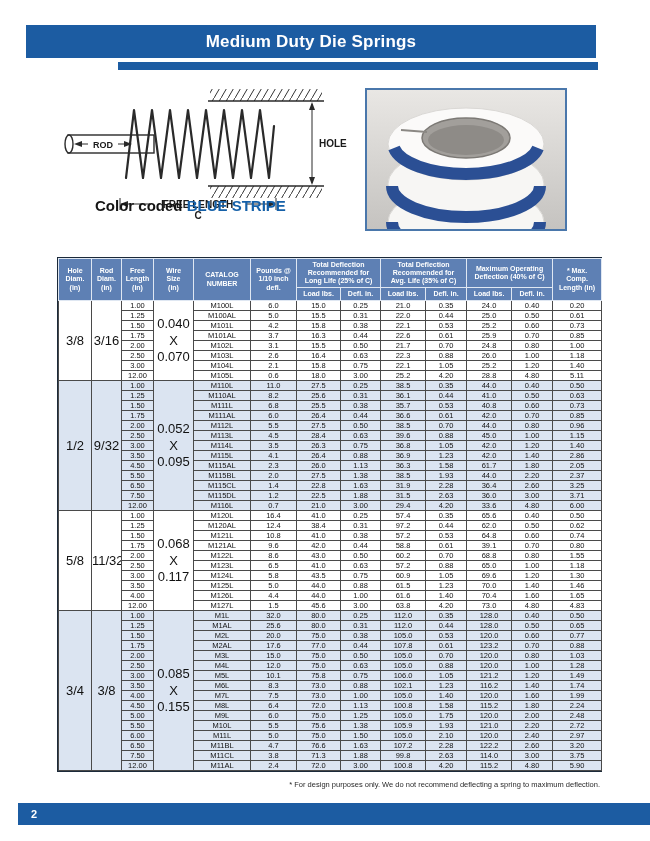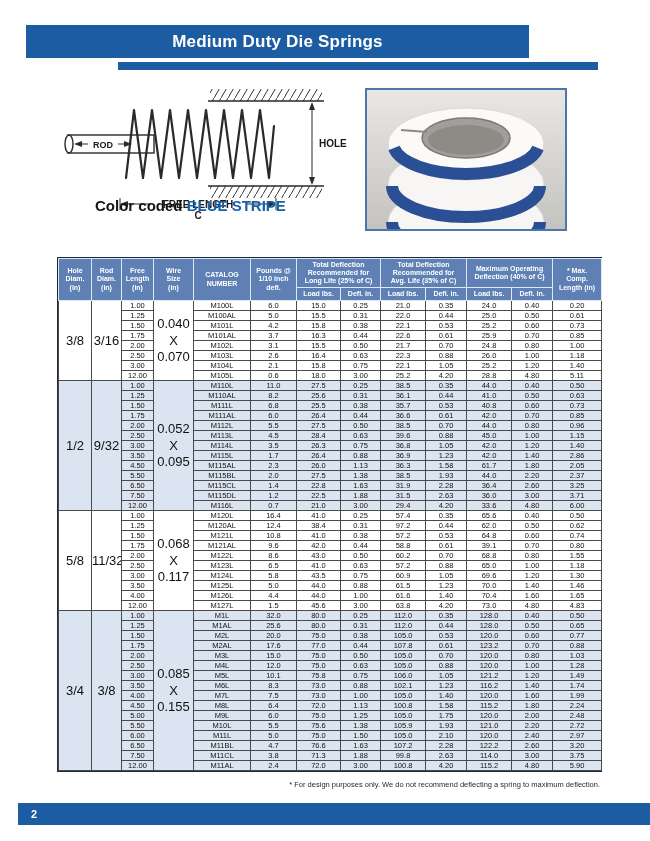--- a/index.html
+++ b/index.html
@@ -1,21 +1,21 @@
 <!DOCTYPE html>
 <html><head>
 <meta charset="utf-8">
 <style>
   html,body { margin:0; padding:0; }
   body {
     width:650px; height:841px; position:relative; background:#ffffff;
     font-family:"Liberation Sans", sans-serif; overflow:hidden;
   }
   .title-bar {
-    position:absolute; left:26px; top:25px; width:503px; height:33px;
+    position:absolute; left:26px; top:25px; width:570px; height:33px;
     background:#1c5ca2; color:#fff; display:flex; align-items:center; justify-content:center;
     font-size:17px; font-weight:bold; letter-spacing:0.2px;
   }
   .accent-bar {
     position:absolute; left:118px; top:62px; width:480px; height:8px; background:#1c5ca2;
   }
   .diagram { position:absolute; left:60px; top:86px; }
   .color-coded {
     position:absolute; left:95px; top:197px; font-size:15px; font-weight:bold; color:#151515;
   }
@@ -383,21 +383,21 @@
           <td>0.75</td>
           <td>36.8</td>
           <td>1.05</td>
           <td>42.0</td>
           <td>1.20</td>
           <td>1.40</td>
         </tr>
         <tr class="g-blue">
           <td>3.50</td>
           <td>M115L</td>
-          <td>1.7</td>
+          <td>4.1</td>
           <td>26.4</td>
           <td>0.88</td>
           <td>36.9</td>
           <td>1.23</td>
           <td>42.0</td>
           <td>1.40</td>
           <td>2.86</td>
         </tr>
         <tr class="g-blue">
           <td>4.50</td>

